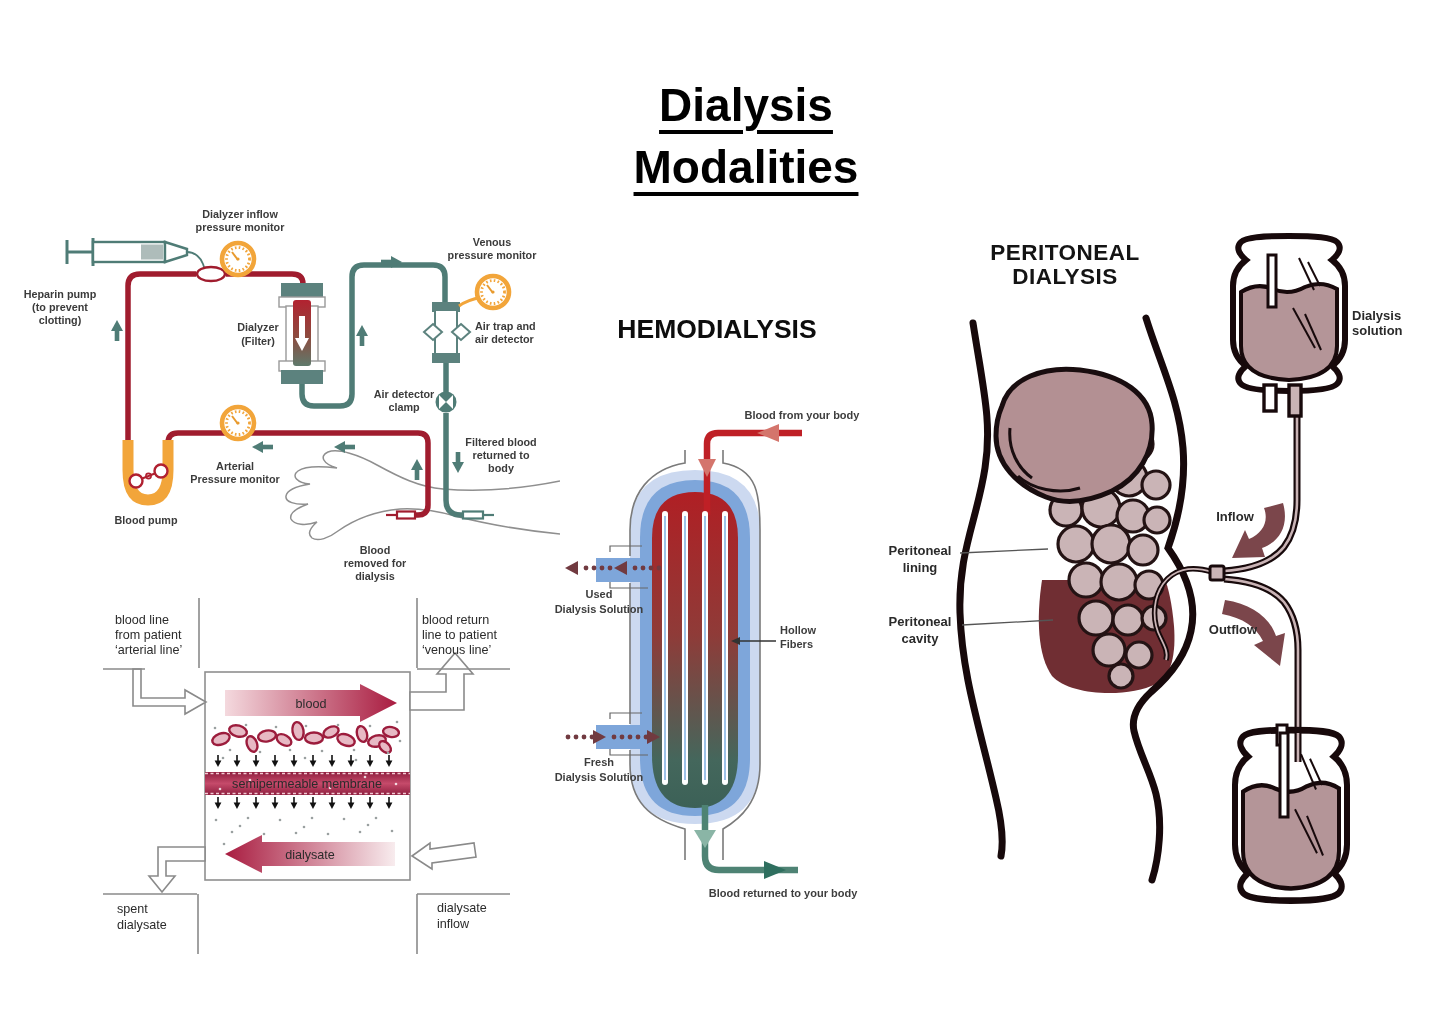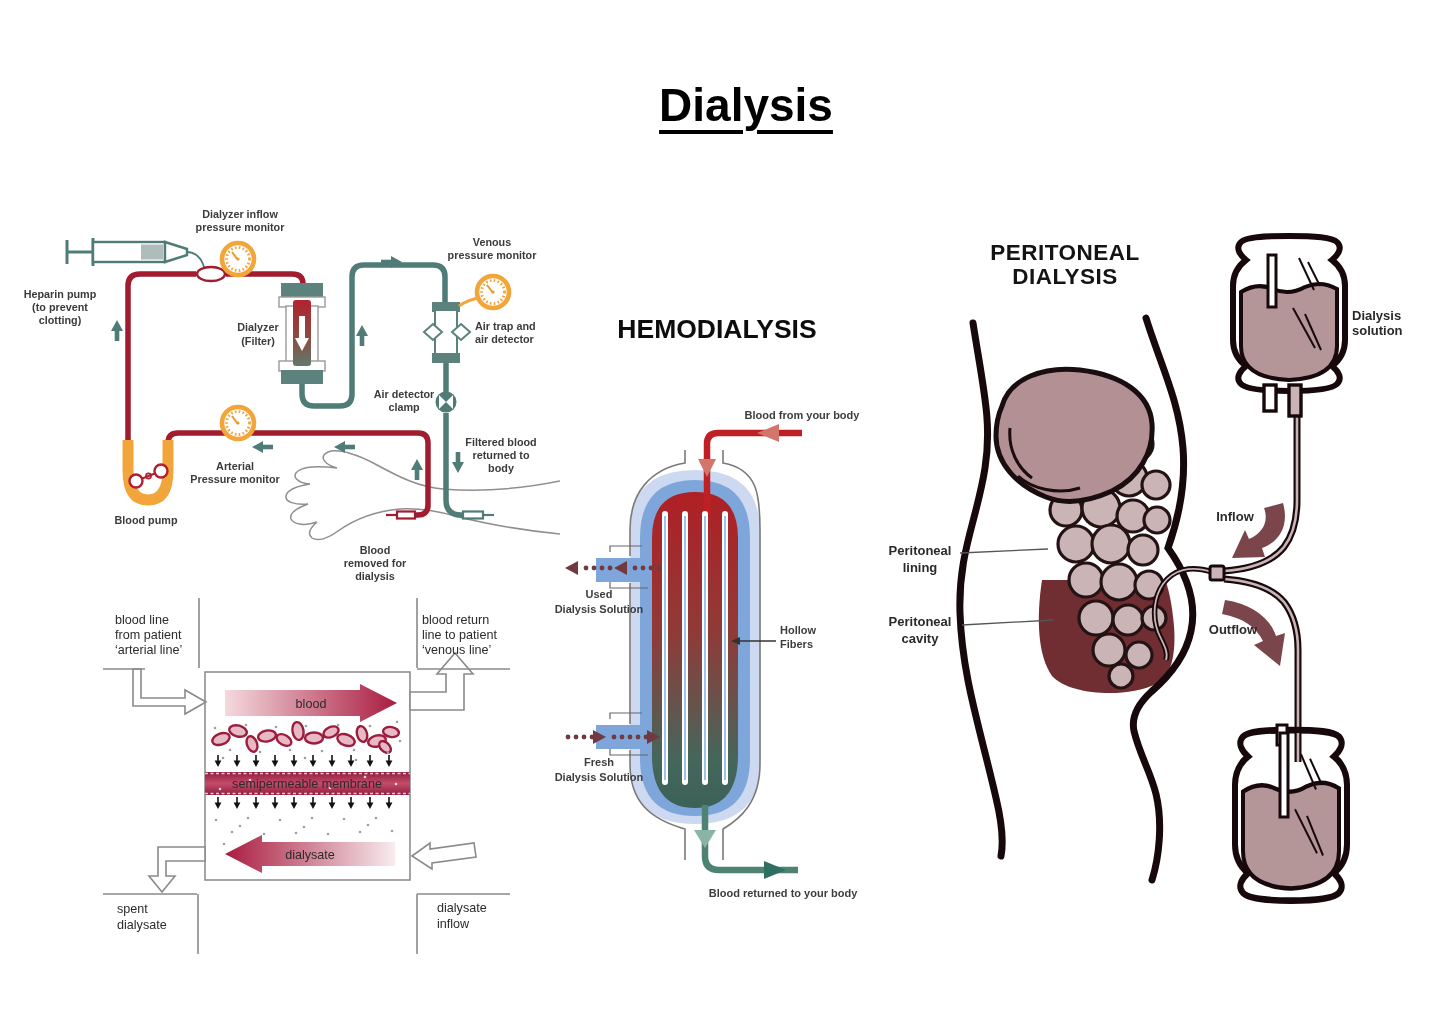--- a/index.html
+++ b/index.html
@@ -19,20 +19,21 @@
   .mlab{font-size:10.8px;font-weight:bold;fill:#3b3b3b;}
   .blab{font-size:12.6px;fill:#2b2b2b;}
   .hlab{font-size:11px;font-weight:bold;fill:#3d3d3d;}
   .plab{font-size:13px;font-weight:bold;fill:#2a2a2a;}
 </style>
 </head>
 <body>
 
 <div class="main-title">
   <div><span>Dialysis</span></div>
+  <div><span>Modalities</span></div>
 </div>
 
 <svg class="panel" style="left:15px;top:198px" width="545" height="400" viewBox="0 0 545 400">
   <defs>
     <linearGradient id="dialyzerGrad" x1="0" y1="0" x2="0" y2="1">
       <stop offset="0" stop-color="#b22230"></stop>
         <stop offset="0.55" stop-color="#8d4a3e"></stop>
         <stop offset="1" stop-color="#5f7a6c"></stop>
     </linearGradient>
     <g id="tarr" fill="#4f7c76">

